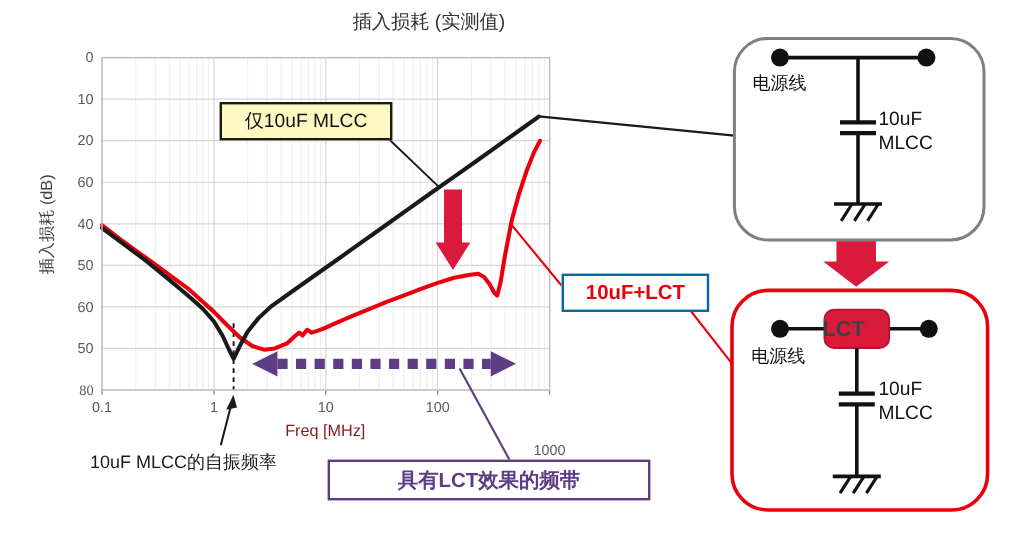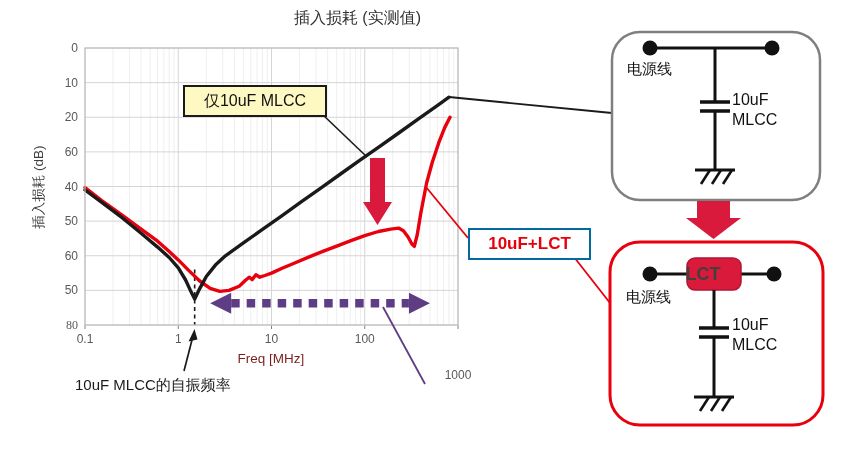--- a/index.html
+++ b/index.html
@@ -182,20 +182,23 @@
       <span class="tick xtick" style="left: 334.75px; top: 332px;">100</span>
       <span class="tick xtick" style="left: 428px; top: 332px; margin-top: 36px;">1000</span>
     </div>
 
   <div id="mlcc-label-box" class="abs">
     <span>仅10uF MLCC</span>
   </div>
   <div id="lct-label-box" class="abs">
     <span>10uF+LCT</span>
   </div>
+  <div id="band-label-box" class="abs">
+    <span>具有LCT效果的频带</span>
+  </div>
   <div id="srf-label" class="abs">10uF MLCC的自振频率</div>
 
   <div class="abs circ-label" style="left:627px;top:60px;">电源线</div>
   <div class="abs cap-label" style="left:732px;top:90px;">
     <div>10uF</div>
     <div>MLCC</div>
   </div>
   <div id="lct-chip-label" class="abs">LCT</div>
   <div class="abs circ-label" style="left:626px;top:288px;">电源线</div>
   <div class="abs cap-label" style="left:732px;top:315px;">

